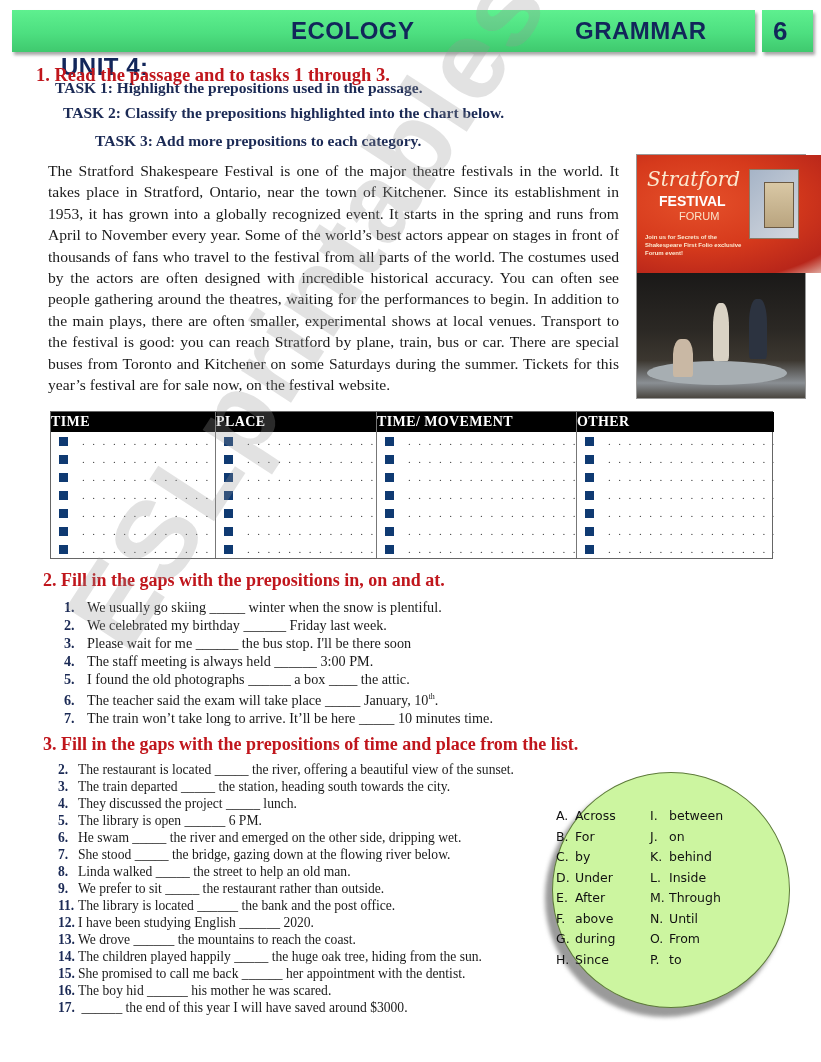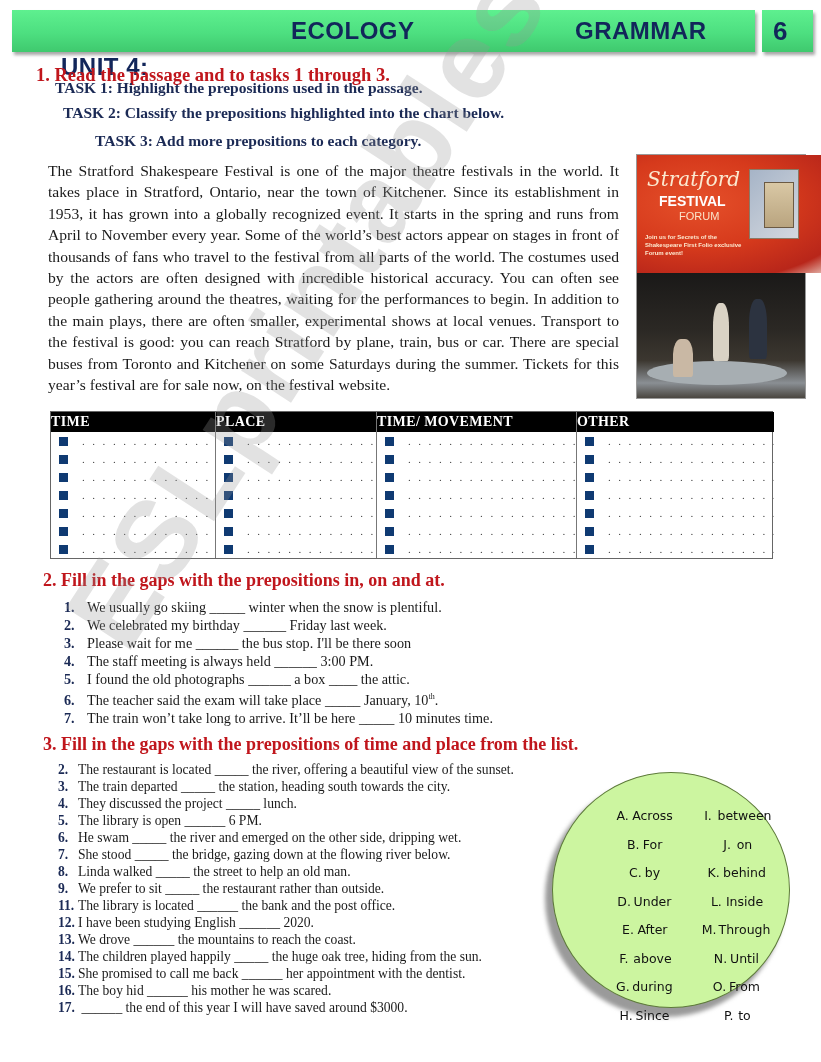--- a/index.html
+++ b/index.html
@@ -111,23 +111,23 @@
     
     .bank-shadow {
       position: absolute; left: 545px; top: 779px; width: 240px; height: 238px;
       border-radius: 50%; background: #9a9a9a; filter: blur(2px);
     }
     .bank {
       position: absolute; left: 552px; top: 772px; width: 238px; height: 236px;
       border-radius: 50%; background: #ccf5a0; border: 1px solid #5d7a3a;
     }
     .bank-grid {
-      position: absolute; left: 596px; top: 807px;
+      position: absolute; left: 556px; top: 807px;
       font-family: "DejaVu Sans", sans-serif; font-size: 12.5px; color: #111;
-      display: grid; grid-template-columns: 94px 90px; row-gap: 11px; text-align: center;
+      display: grid; grid-template-columns: 94px 90px; row-gap: 3px;
     }
     .bank-item { height: 17.5px; line-height: 17.5px; white-space: nowrap; }
     .bank-item .letter { display: inline-block; width: 19px; }
 
     
     .watermark {
       position: absolute; left: 40px; top: 600px;
       transform: rotate(-57deg); transform-origin: left top;
       font-family: "Liberation Sans", sans-serif; font-weight: bold;
       font-size: 112px; color: rgba(150,150,150,0.28); white-space: nowrap;

